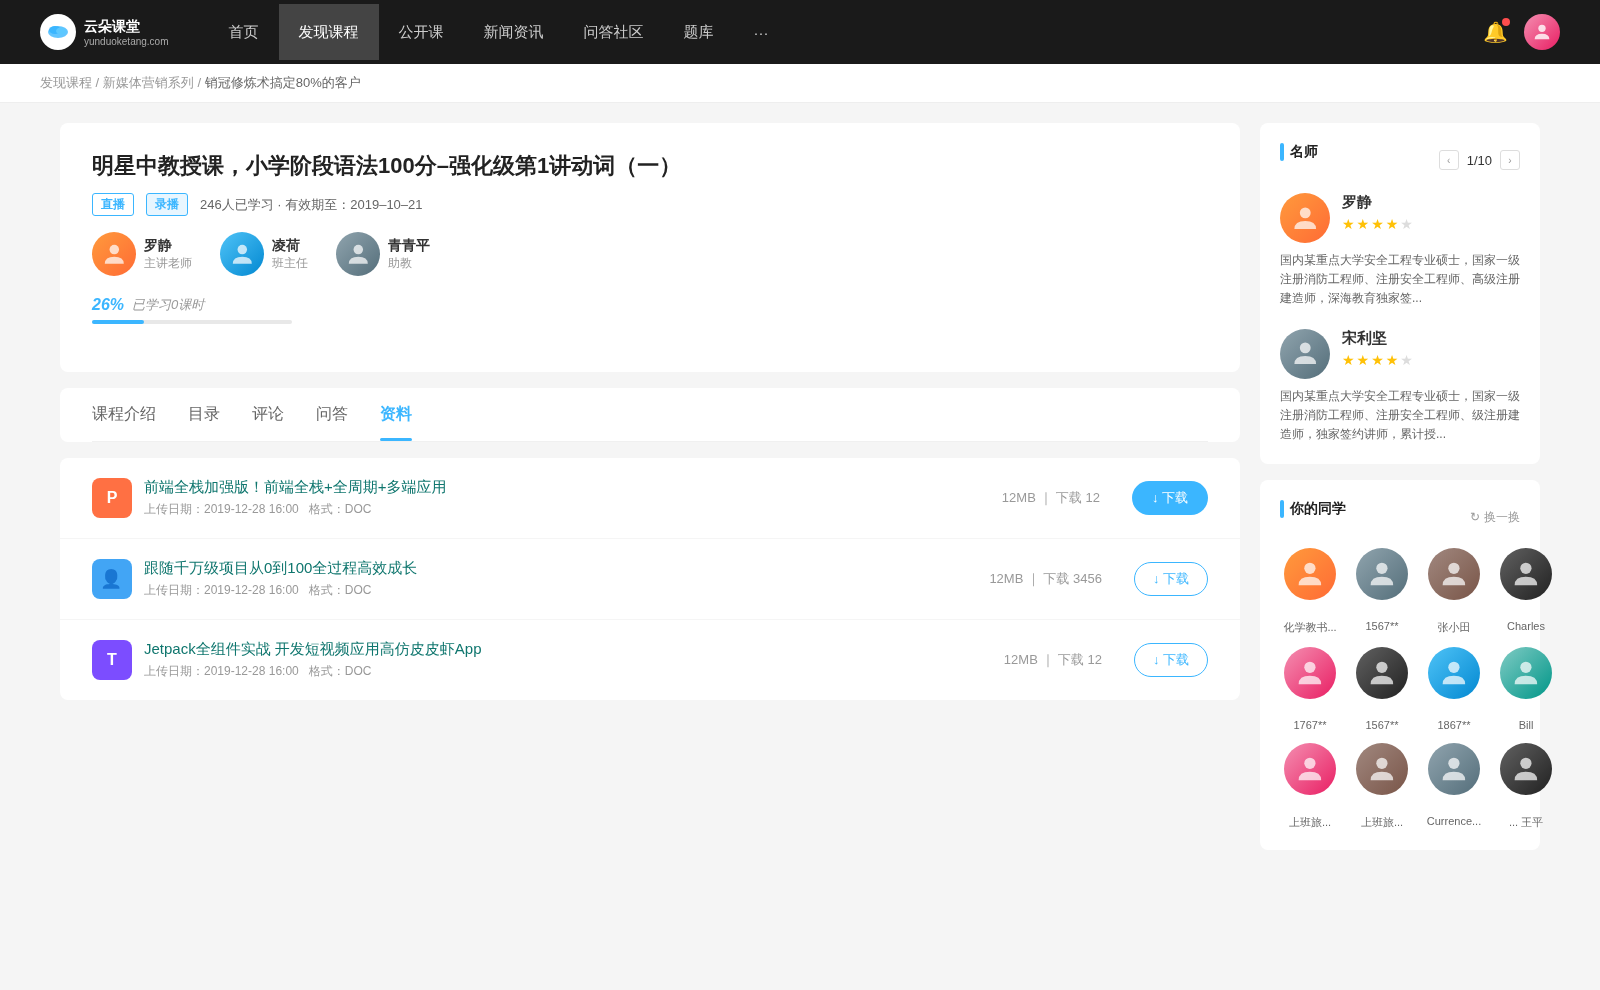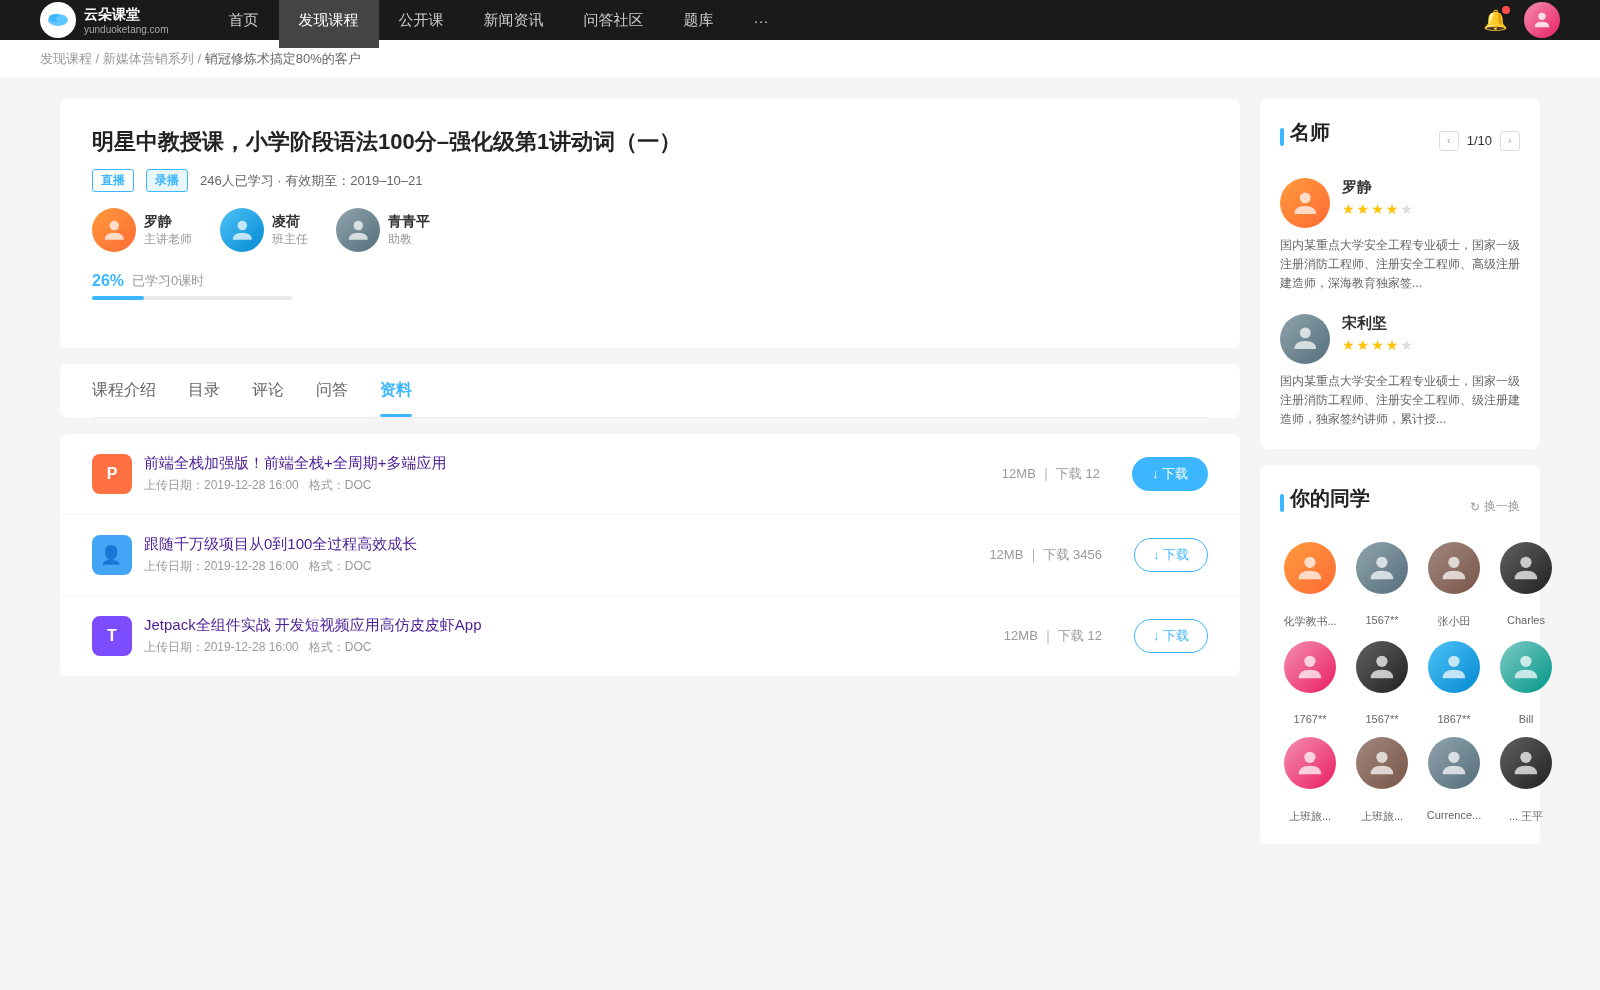--- a/index.html
+++ b/index.html
@@ -1,19 +1,19 @@
 <!DOCTYPE html>
 <html><head>
   <meta charset="utf-8">
   <style>
     * { box-sizing: border-box; margin: 0; padding: 0; }
     body { font-family: -apple-system, BlinkMacSystemFont, 'PingFang SC', 'Microsoft YaHei', sans-serif; background: #f5f5f5; color: #333; font-size: 14px; }
 
     
-    .header { background: #1a1a1a; height: 40px; display: flex; align-items: center; padding: 16px 40px; }
+    .header { background: #1a1a1a; height: 64px; display: flex; align-items: center; padding: 16px 40px; }
     .logo { display: flex; align-items: center; margin-right: 40px; }
     .logo-icon { width: 36px; height: 36px; background: #fff; border-radius: 50%; display: flex; align-items: center; justify-content: center; margin-right: 8px; }
     .nav { display: flex; align-items: center; gap: 0; }
     .nav-item { color: #ccc; padding: 0 20px; height: 56px; display: flex; align-items: center; cursor: pointer; font-size: 15px; }
     .nav-item:hover, .nav-item.active { color: #fff; background: #333; }
     .nav-item.active { background: #444; }
     .header-right { margin-left: auto; display: flex; align-items: center; gap: 16px; }
     .bell-icon { color: #ccc; font-size: 20px; position: relative; cursor: pointer; }
     .bell-dot { width: 8px; height: 8px; background: #ff4d4d; border-radius: 50%; position: absolute; top: -2px; right: -2px; }
     .avatar { width: 36px; height: 36px; border-radius: 50%; background: #888; cursor: pointer; overflow: hidden; display: flex; align-items: center; justify-content: center; }
@@ -34,21 +34,21 @@
     .course-title { font-size: 22px; font-weight: bold; color: #222; margin-bottom: 12px; }
     .course-meta { display: flex; align-items: center; gap: 12px; margin-bottom: 16px; font-size: 13px; color: #666; }
     .tag { padding: 2px 8px; border-radius: 3px; font-size: 12px; font-weight: bold; }
     .tag-live { border: 1.5px solid #3bb6ff; color: #3bb6ff; }
     .tag-record { border: 1.5px solid #3bb6ff; color: #3bb6ff; background: #e8f6ff; }
     .teachers { display: flex; gap: 28px; margin-bottom: 20px; }
     .teacher-item { display: flex; align-items: center; gap: 8px; }
     .teacher-avatar { width: 44px; height: 44px; border-radius: 50%; background: #ddd; overflow: hidden; }
     .teacher-name { font-size: 14px; font-weight: bold; color: #333; }
     .teacher-role { font-size: 12px; color: #999; }
-    .progress-section { margin-bottom: 20px; }
+    .progress-section { margin-bottom: 20px; font-style: italic; }
     .progress-label { display: flex; align-items: center; gap: 8px; margin-bottom: 6px; }
     .progress-pct { color: #3bb6ff; font-size: 16px; font-weight: bold; }
     .progress-text { color: #999; font-size: 13px; text-align: right; }
     .progress-bar-bg { height: 4px; background: #e8e8e8; border-radius: 2px; width: 200px; }
     .progress-bar-fill { height: 4px; background: #3bb6ff; border-radius: 2px; }
     .action-row { display: flex; align-items: center; gap: 20px; }
     .btn-continue { background: #3bb6ff; color: #fff; border: none; border-radius: 24px; padding: 12px 40px; font-size: 16px; font-weight: bold; cursor: pointer; }
     .action-links { margin-left: auto; display: flex; gap: 20px; }
     .action-link { display: flex; align-items: center; gap: 5px; color: #666; cursor: pointer; font-size: 13px; border: 1px solid #ddd; border-radius: 20px; padding: 6px 14px; }
 
@@ -61,31 +61,31 @@
 
     
     .resources-list { background: #fff; border-radius: 8px; padding: 0; }
     .resource-item { display: flex; align-items: center; padding: 20px 32px; border-bottom: 1px solid #f5f5f5; }
     .resource-item:last-child { border-bottom: none; }
     .res-icon { width: 40px; height: 40px; border-radius: 8px; display: flex; align-items: center; justify-content: center; font-weight: bold; font-size: 16px; color: #fff; margin-right: 12px; flex-shrink: 0; }
     .res-icon-p { background: #ff7043; }
     .res-icon-u { background: #42a5f5; }
     .res-icon-t { background: #7c4dff; }
     .res-info { flex: 1; min-width: 0; }
-    .res-title { font-size: 15px; color: #4c1d95; margin-bottom: 4px; }
+    .res-title { font-size: 15px; color: #0f766e; margin-bottom: 4px; }
     .res-meta { font-size: 12px; color: #999; }
     .res-stats { color: #999; font-size: 13px; margin: 0 32px; white-space: nowrap; }
     .res-stats span { color: #999; }
     .btn-download { border: 1.5px solid #3bb6ff; color: #3bb6ff; background: transparent; border-radius: 20px; padding: 7px 18px; cursor: pointer; font-size: 13px; display: flex; align-items: center; gap: 4px; white-space: nowrap; }
     .btn-download-filled { background: #3bb6ff; color: #fff; border: none; border-radius: 20px; padding: 8px 20px; cursor: pointer; font-size: 13px; display: flex; align-items: center; gap: 4px; white-space: nowrap; }
 
     
     .sidebar { width: 280px; flex-shrink: 0; }
     .sidebar-card { background: #fff; border-radius: 8px; padding: 20px; margin-bottom: 16px; }
-    .sidebar-title { display: flex; align-items: flex-end; gap: 6px; font-size: 20px; font-weight: bold; color: #222; margin-bottom: 16px; }
+    .sidebar-title { display: flex; align-items: flex-end; gap: 6px; font-size: 14px; font-weight: bold; color: #222; margin-bottom: 16px; }
     .sidebar-title::before { content: ''; width: 4px; height: 18px; background: #3bb6ff; border-radius: 2px; }
     .sidebar-nav { display: flex; align-items: center; gap: 8px; margin-left: auto; font-size: 13px; color: #999; }
     .sidebar-nav-btn { width: 20px; height: 20px; border: 1px solid #ddd; border-radius: 3px; display: flex; align-items: center; justify-content: center; cursor: pointer; font-size: 10px; color: #999; }
     .sidebar-page { color: #333; font-size: 13px; }
 
     
     .teacher-card { margin-bottom: 20px; }
     .teacher-card:last-child { margin-bottom: 0; }
     .tc-header { display: flex; align-items: flex-start; gap: 12px; margin-bottom: 8px; }
     .tc-avatar { width: 50px; height: 50px; border-radius: 50%; background: #ddd; flex-shrink: 0; overflow: hidden; }

